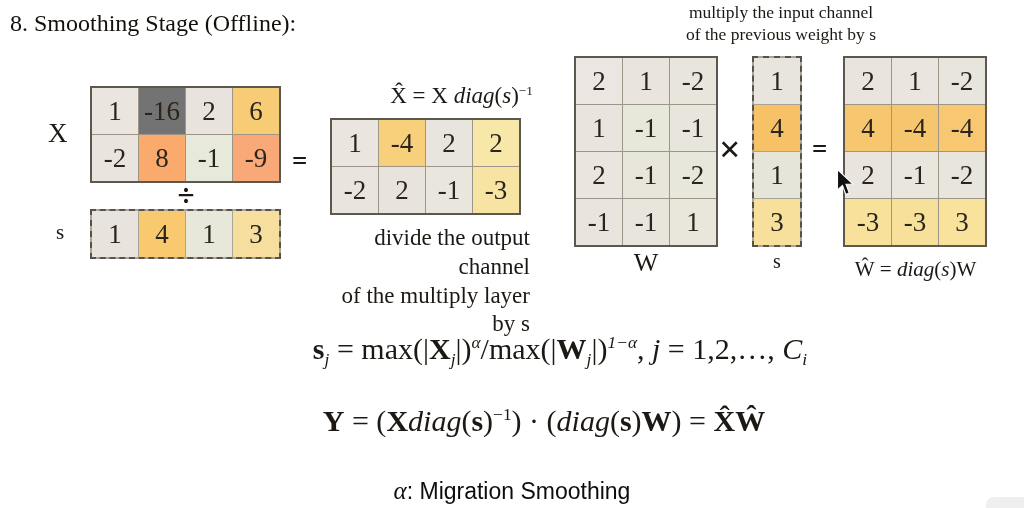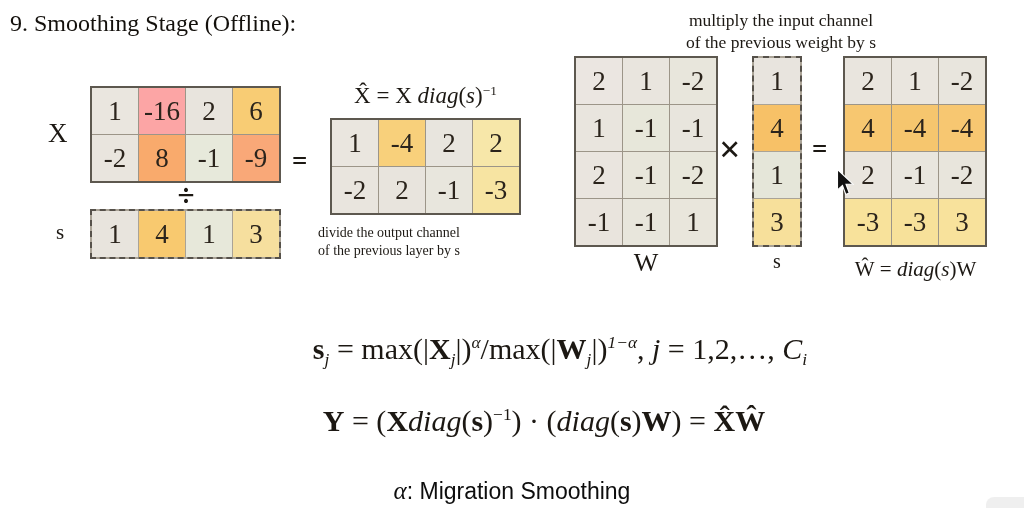--- a/index.html
+++ b/index.html
@@ -30,24 +30,24 @@
   #s-row{left:90px; top:209px; grid-template-columns:repeat(4,46px); grid-auto-rows:46px;}
   #xhat-matrix{left:330px; top:118px; grid-template-columns:repeat(4,46px); grid-auto-rows:46px;}
   #w-matrix{left:574px; top:56px; grid-template-columns:repeat(3,46px); grid-auto-rows:46px;}
   #s-col{left:752px; top:56px; grid-template-columns:46px; grid-auto-rows:46px;}
   #what-matrix{left:843px; top:56px; grid-template-columns:repeat(3,46px); grid-auto-rows:46px;}
 
   #x-label{left:48px; top:118px; font-size:27px;}
   #s-label-left{left:56px; top:220px; font-size:21px;}
   #divide-symbol{left:168px; top:178px; width:36px; text-align:center; font-size:31px; font-weight:bold;}
   #equals-left{left:292px; top:146px; font-size:27px; font-weight:bold;}
-  #xhat-equation{left:318px; top:83px; width:215px; text-align:center; font-size:23px;}
-  #divide-caption{left:318px; top:224px; width:212px; text-align:left; font-size:14px; line-height:1.25;}
+  #xhat-equation{left:318px; top:83px; width:215px; text-align:right; font-size:23px;}
+  #divide-caption{left:318px; top:224px; width:212px; text-align:right; font-size:23px; line-height:1.25;}
 
-  #multiply-caption{left:620px; top:10px; width:322px; text-align:center; font-size:17.5px; line-height:1.25;}
+  #multiply-caption{left:620px; top:2px; width:322px; text-align:center; font-size:17.5px; line-height:1.25;}
   #w-label{left:574px; top:248px; width:144px; text-align:center; font-size:26px;}
   #times-symbol{left:719px; top:127px; font-size:38px; font-weight:bold;}
   #s-label-right{left:752px; top:250px; width:50px; text-align:center; font-size:20px;}
   #equals-right{left:812px; top:134px; font-size:27px; font-weight:bold;}
   #what-equation{left:833px; top:248px; width:165px; text-align:center; font-size:21px;margin-top:9px;}
 
   .formula{left:0; top:0; width:1024px; text-align:center; font-size:30px;}
   #scale-formula{top:332px; padding-left:48px;}
   #output-formula{top:404px; padding-left:32px;}
   #alpha-note{top:477px; width:1024px; left:0; text-align:center;
@@ -56,27 +56,27 @@
 
   #mouse-cursor{left:836px; top:169px;}
   #bottom-right-artifact{right:0; bottom:0; width:38px; height:11px;
     background:#ebebeb; border-radius:8px 0 0 0; opacity:.8;}
 </style>
 </head>
 <body>
 
 <div id="canvas">
 
-  <div id="slide-title" class="abs">9. Smoothing Stage (Offline):</div>
+  <div id="slide-title" class="abs">8. Smoothing Stage (Offline):</div>
 
   <div id="x-label" class="abs">X</div>
 
   <div id="x-matrix" class="matrix">
     <div class="cell" style="background: rgb(234, 230, 223);">1</div>
-    <div class="cell" style="background: #fca5a5;">-16</div>
+    <div class="cell" style="background: #737373;">-16</div>
     <div class="cell" style="background: rgb(232, 228, 221);">2</div>
     <div class="cell" style="background: rgb(248, 204, 116);">6</div>
     <div class="cell" style="background: rgb(233, 229, 222);">-2</div>
     <div class="cell" style="background: rgb(249, 170, 108);">8</div>
     <div class="cell" style="background: rgb(231, 233, 219);">-1</div>
     <div class="cell" style="background: rgb(249, 168, 120);">-9</div>
   </div>
 
   <div id="divide-symbol" class="abs">÷</div>
 
@@ -99,21 +99,21 @@
     <div class="cell" style="background: rgb(232, 229, 222);">2</div>
     <div class="cell" style="background: rgb(247, 231, 169);">2</div>
     <div class="cell" style="background: rgb(233, 229, 222);">-2</div>
     <div class="cell" style="background: rgb(232, 228, 221);">2</div>
     <div class="cell" style="background: rgb(232, 230, 221);">-1</div>
     <div class="cell" style="background: rgb(247, 228, 162);">-3</div>
   </div>
 
   <div id="divide-caption" class="abs">
     <div>divide the output channel</div>
-    <div>of the previous layer by s</div>
+    <div>of the multiply layer by s</div>
   </div>
 
   <div id="multiply-caption" class="abs">
     <div>multiply the input channel</div>
     <div>of the previous weight by s</div>
   </div>
 
   <div id="w-matrix" class="matrix">
     <div class="cell" style="background: rgb(235, 230, 225);">2</div>
     <div class="cell" style="background: rgb(233, 229, 222);">1</div>

